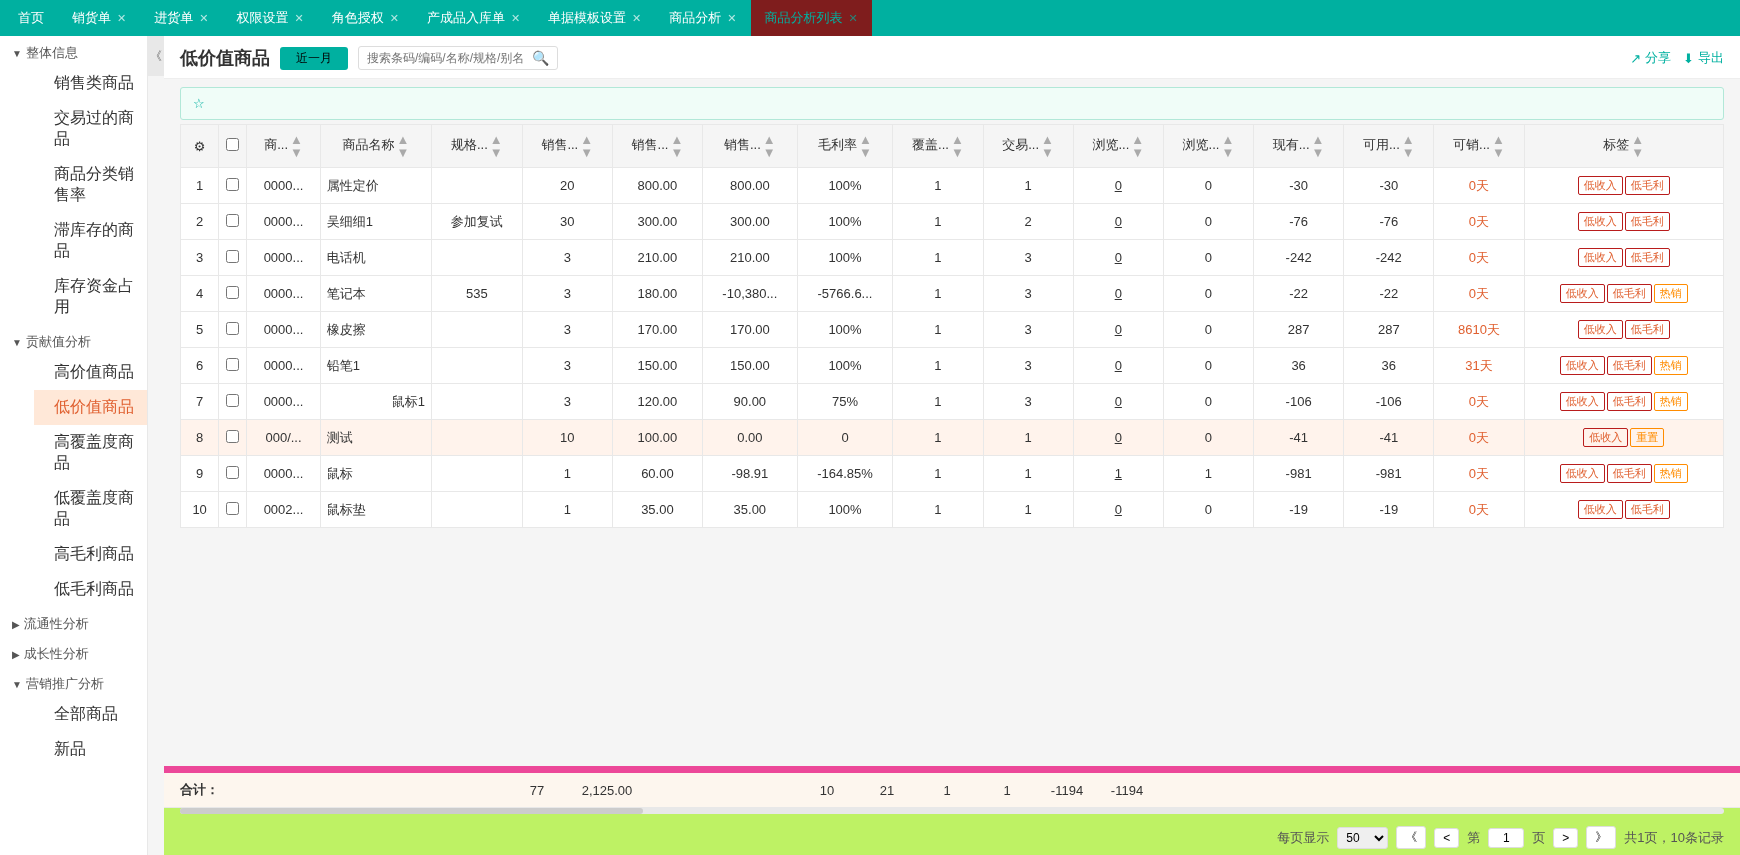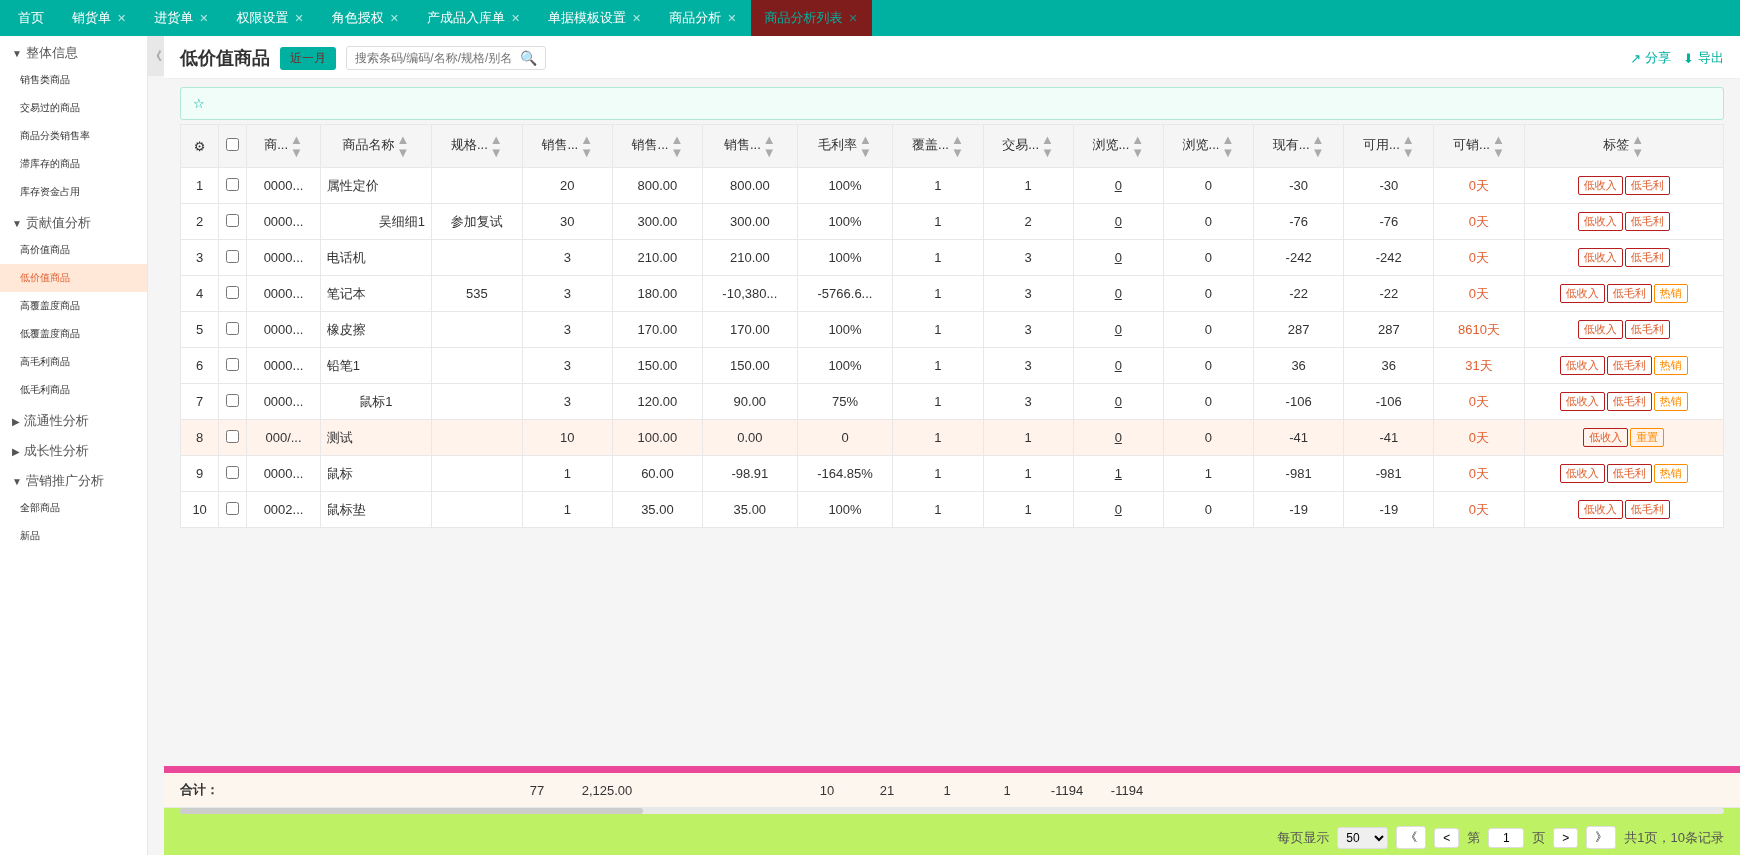--- a/index.html
+++ b/index.html
@@ -48,21 +48,22 @@
       display: flex;
       align-items: center;
       gap: 4px;
       cursor: pointer;
     }
     .sidebar-group-title .arrow { font-size: 10px; }
     .sidebar-item {
       padding: 7px 12px 7px 20px;
       color: #333;
       cursor: pointer;
-      font-size: 10px;
+      font-size: 16px;
+      margin-left: 34px;
     }
     .sidebar-item.active { background: #ffe8d8; color: #e06030; }
 
     
     .content {
       flex: 1;
       display: flex;
       flex-direction: column;
       overflow: hidden;
     }
@@ -76,24 +77,24 @@
       gap: 10px;
       border-bottom: 1px solid #eee;
     }
     .page-title {
       font-size: 18px;
       font-weight: bold;
       color: #333;
     }
     .filter-btn {
       background: #00b0a0;
-      color: #7f1d1d;
+      color: #000000;
       border: none;
       border-radius: 3px;
-      padding: 3px 10px;
+      padding: 3px 16px;
       font-size: 12px;
       cursor: pointer;
     }
     .search-box {
       border: 1px solid #ddd;
       border-radius: 3px;
       padding: 4px 30px 4px 8px;
       font-size: 12px;
       width: 200px;
       outline: none;
@@ -468,21 +469,21 @@
       <td>0</td>
       <td>-30</td>
       <td>-30</td>
       <td><span class="tag-days">0天</span></td>
       <td><span class="tag tag-red">低收入</span><span class="tag tag-red">低毛利</span></td>
     </tr>
             <tr>
       <td>2</td>
       <td class="checkbox-cell"><input type="checkbox" style=""></td>
       <td>0000...</td>
-      <td style="text-align:right;">吴细细1</td>
+      <td style="text-align:left;">吴细细1</td>
       <td>参加复试</td>
       <td>30</td>
       <td>300.00</td>
       <td>300.00</td>
       <td>100%</td>
       <td>1</td>
       <td>2</td>
       <td><span class="underline-link">0</span></td>
       <td>0</td>
       <td>-76</td>
@@ -563,21 +564,21 @@
       <td>0</td>
       <td>36</td>
       <td>36</td>
       <td><span class="tag-days">31天</span></td>
       <td><span class="tag tag-red">低收入</span><span class="tag tag-red">低毛利</span><span class="tag tag-orange">热销</span></td>
     </tr>
             <tr>
       <td>7</td>
       <td class="checkbox-cell"><input type="checkbox" style=""></td>
       <td>0000...</td>
-      <td style="text-align:center;">鼠标1</td>
+      <td style="text-align:right;">鼠标1</td>
       <td></td>
       <td>3</td>
       <td>120.00</td>
       <td>90.00</td>
       <td>75%</td>
       <td>1</td>
       <td>3</td>
       <td><span class="underline-link">0</span></td>
       <td>0</td>
       <td>-106</td>

